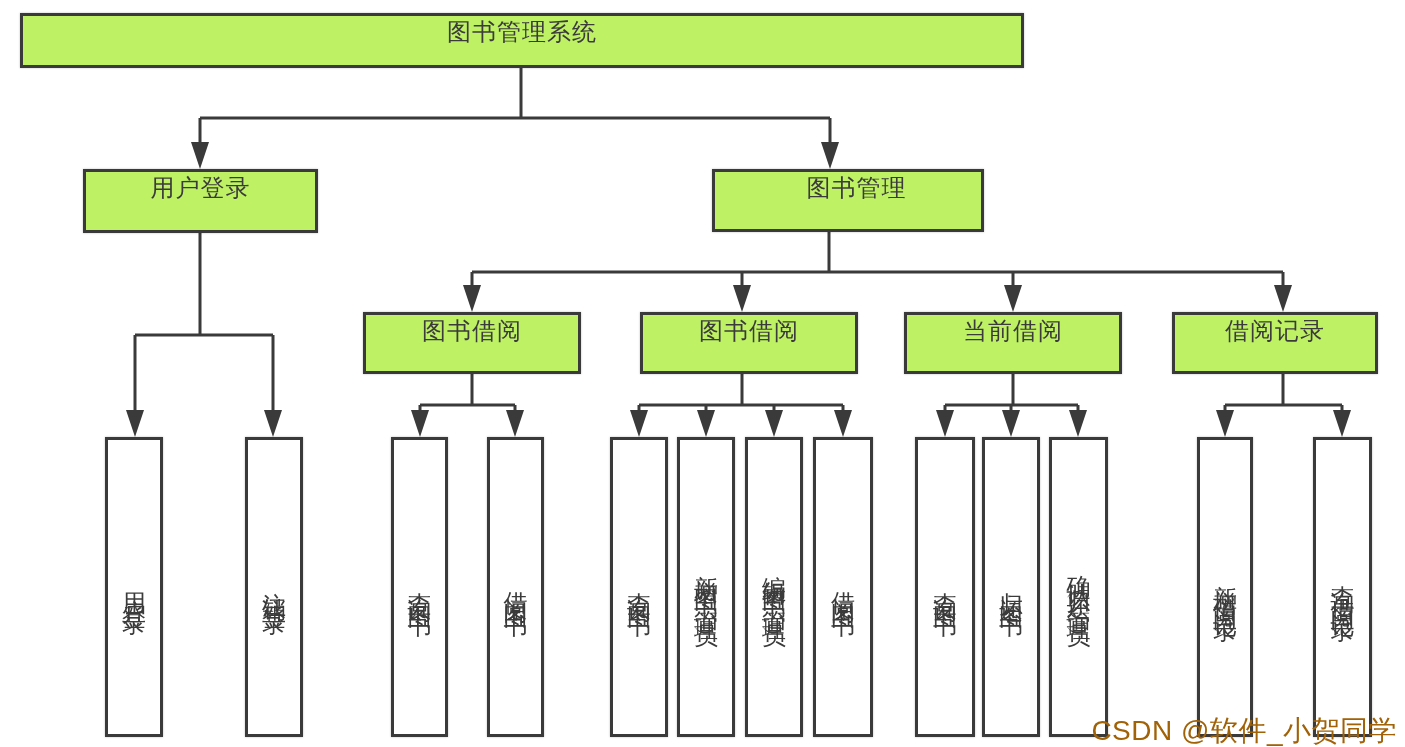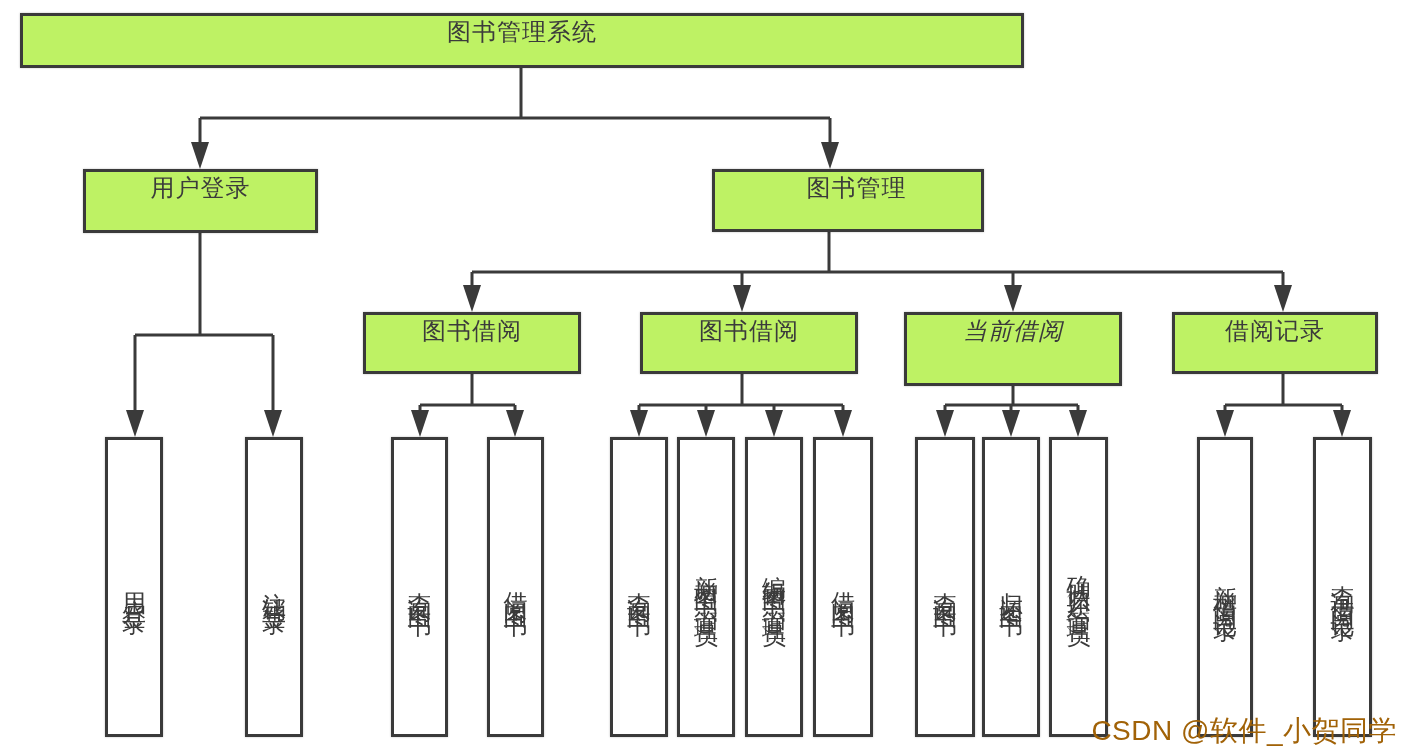--- a/index.html
+++ b/index.html
@@ -111,21 +111,21 @@
   <div class="hbox" style="left:712px; top:169px; width:272px; height:63px;padding-left:17px;">
     <span>图书管理</span>
   </div>
 
   <div class="hbox" style="left:363px; top:312px; width:218px; height:62px;">
     <span>图书借阅</span>
   </div>
   <div class="hbox" style="left:633px; top:312px; width:218px; height:62px;margin-left:7px;">
     <span>图书借阅</span>
   </div>
-  <div class="hbox" style="left:904px; top:312px; width:218px; height:74px;font-style:italic;">
+  <div class="hbox" style="left:904px; top:312px; width:218px; height:62px;">
     <span>当前借阅</span>
   </div>
   <div class="hbox" style="left:1172px; top:312px; width:206px; height:62px;">
     <span>借阅记录</span>
   </div>
 
   <div class="vbox" style="left:105px; width:58px;">
     <span class="vtext">用户登录</span>
   </div>
   <div class="vbox" style="left:245px; width:58px;">

